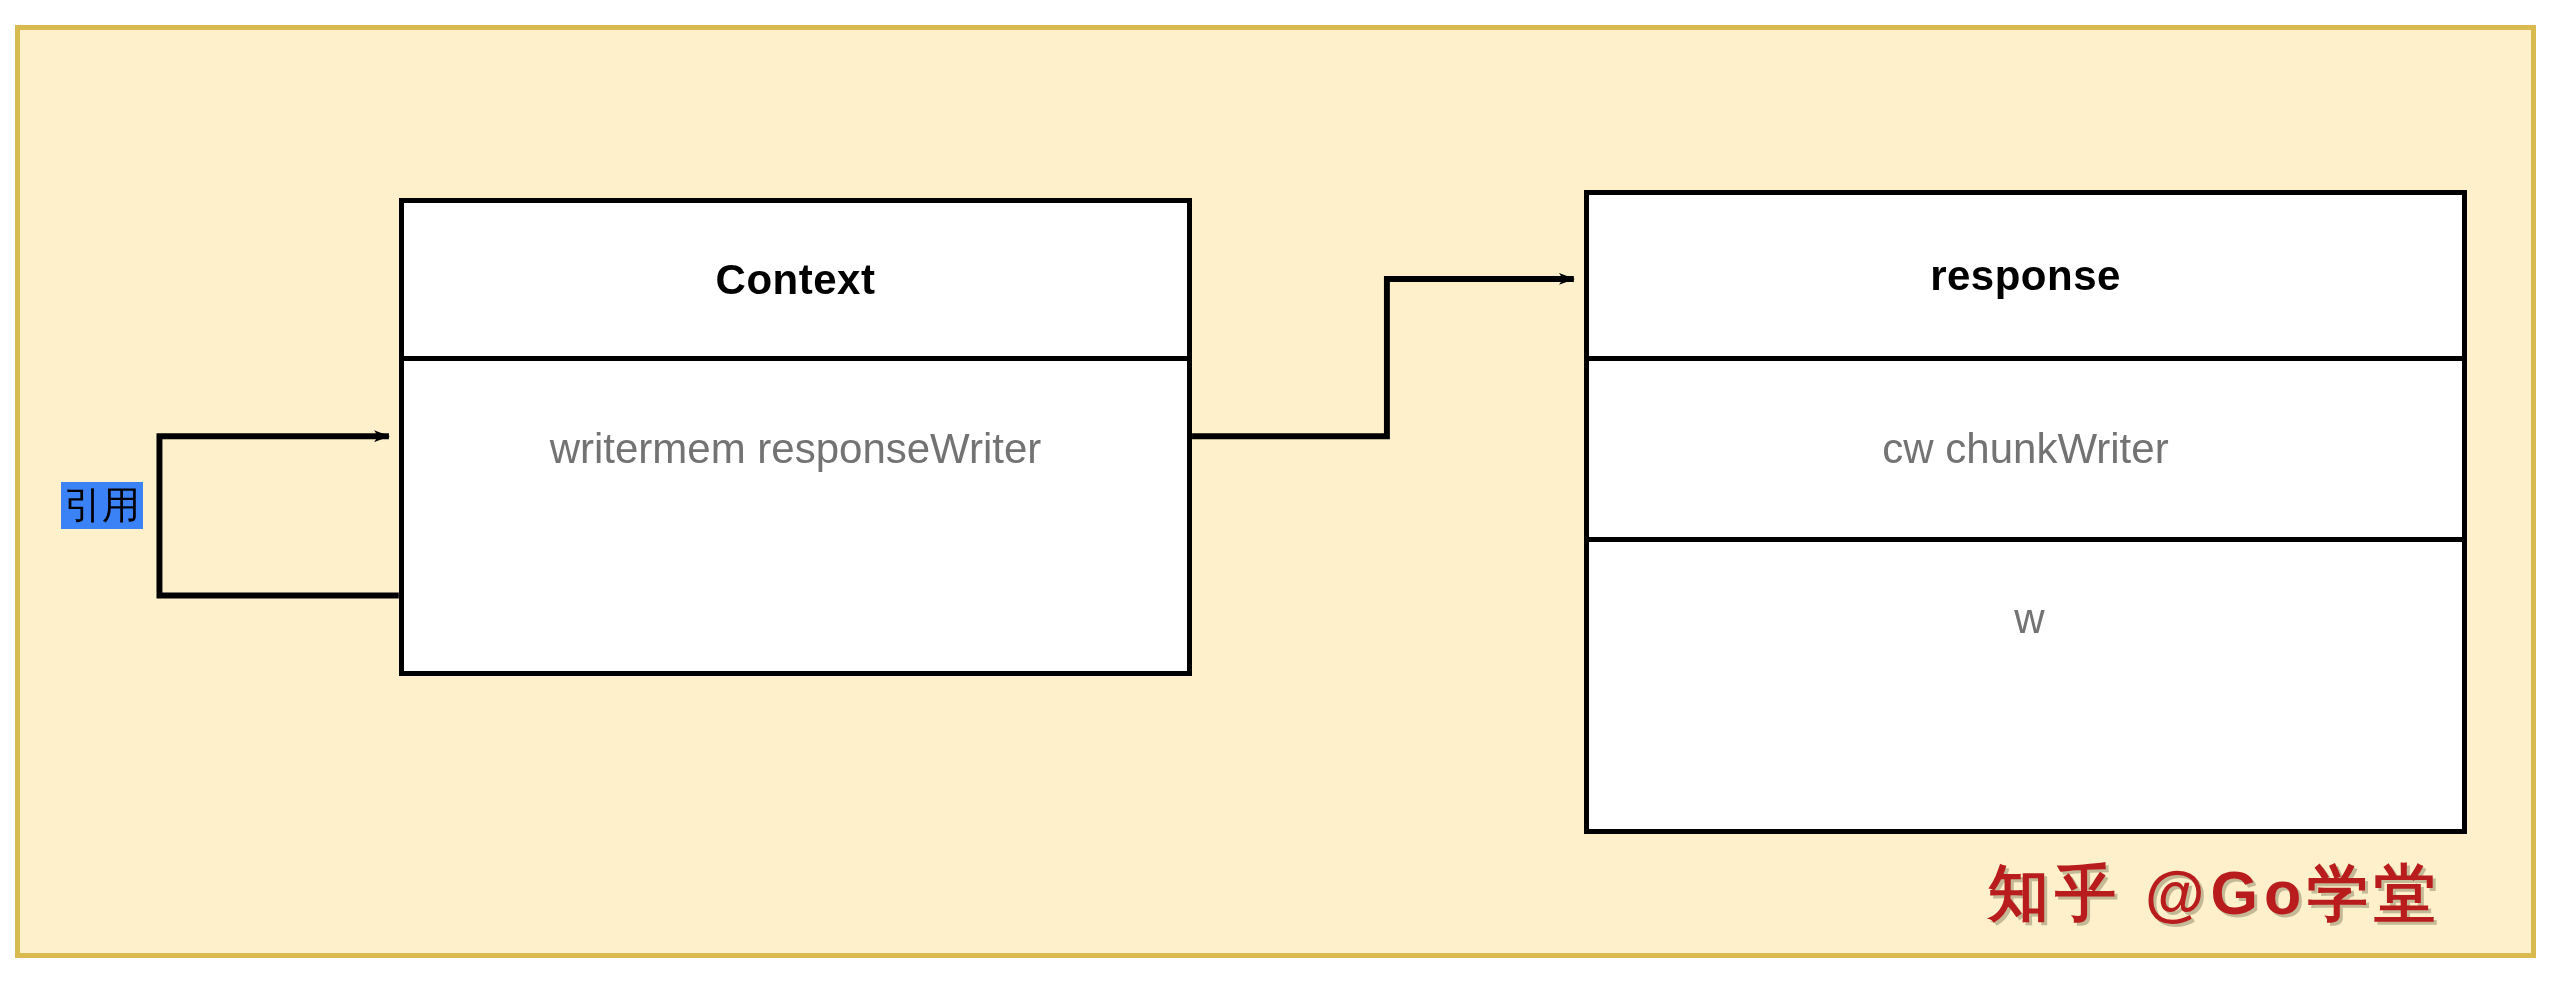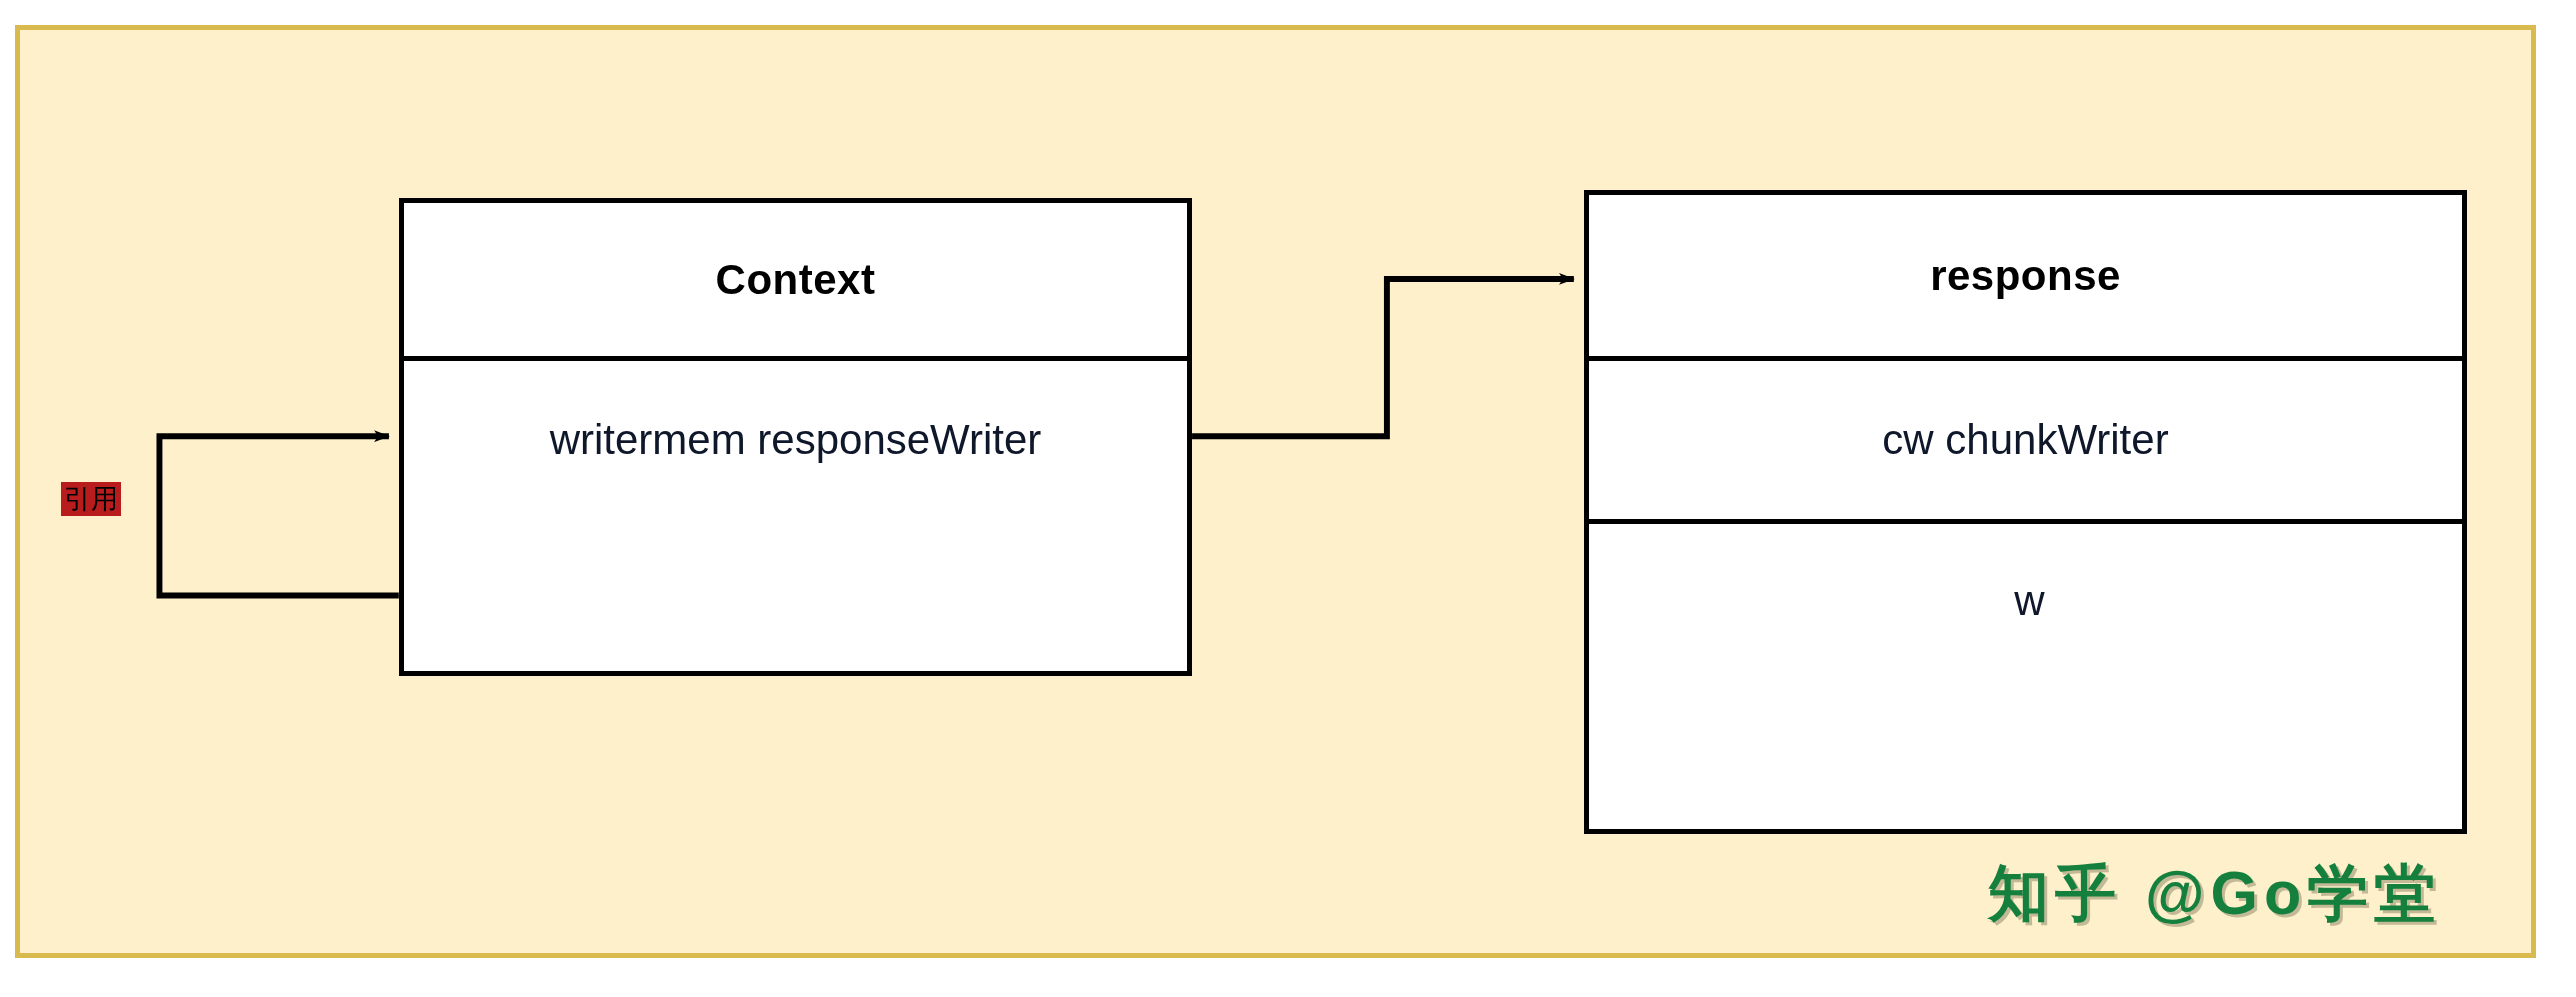--- a/index.html
+++ b/index.html
@@ -78,50 +78,51 @@
     background: #ffffff;
   }
   #context-box .class-header { height: 158px; }
   #response-box .class-header { height: 166px; }
 
   .class-row {
     display: flex;
     align-items: center;
     justify-content: center;
     font-size: 42px;
-    color: #0f172a;
+    color: #737373;
     box-sizing: border-box;
     background: #ffffff;
+    margin-top: 9px;
   }
   #context-box .class-row { height: 157px; }
   #context-box .class-row + .class-row { border-top: 5px solid #000000; }
   #response-box .class-row { height: 158px; }
   #response-box .class-row + .class-row { border-top: 5px solid #000000; padding-left: 8px; }
 
   
   #ref-label {
     position: absolute;
     left: 61px;
     top: 482px;
-    background: #b91c1c;
+    background: #3b82f6;
     color: #000000;
-    font-size: 27px;
+    font-size: 38px;
     line-height: 1.12;
     padding: 2px 3px;
     white-space: nowrap;
   }
 
   
   #watermark {
     position: absolute;
     left: 1988px;
     top: 853px;
     font-size: 61px;
     font-weight: bold;
-    color: #15803d;
+    color: #b91c1c;
     letter-spacing: 6px;
     white-space: nowrap;
     text-shadow: 3px 3px 0 rgba(150,140,110,0.55);
   }
 </style>
 </head>
 <body>
 
 <div id="canvas">
 

